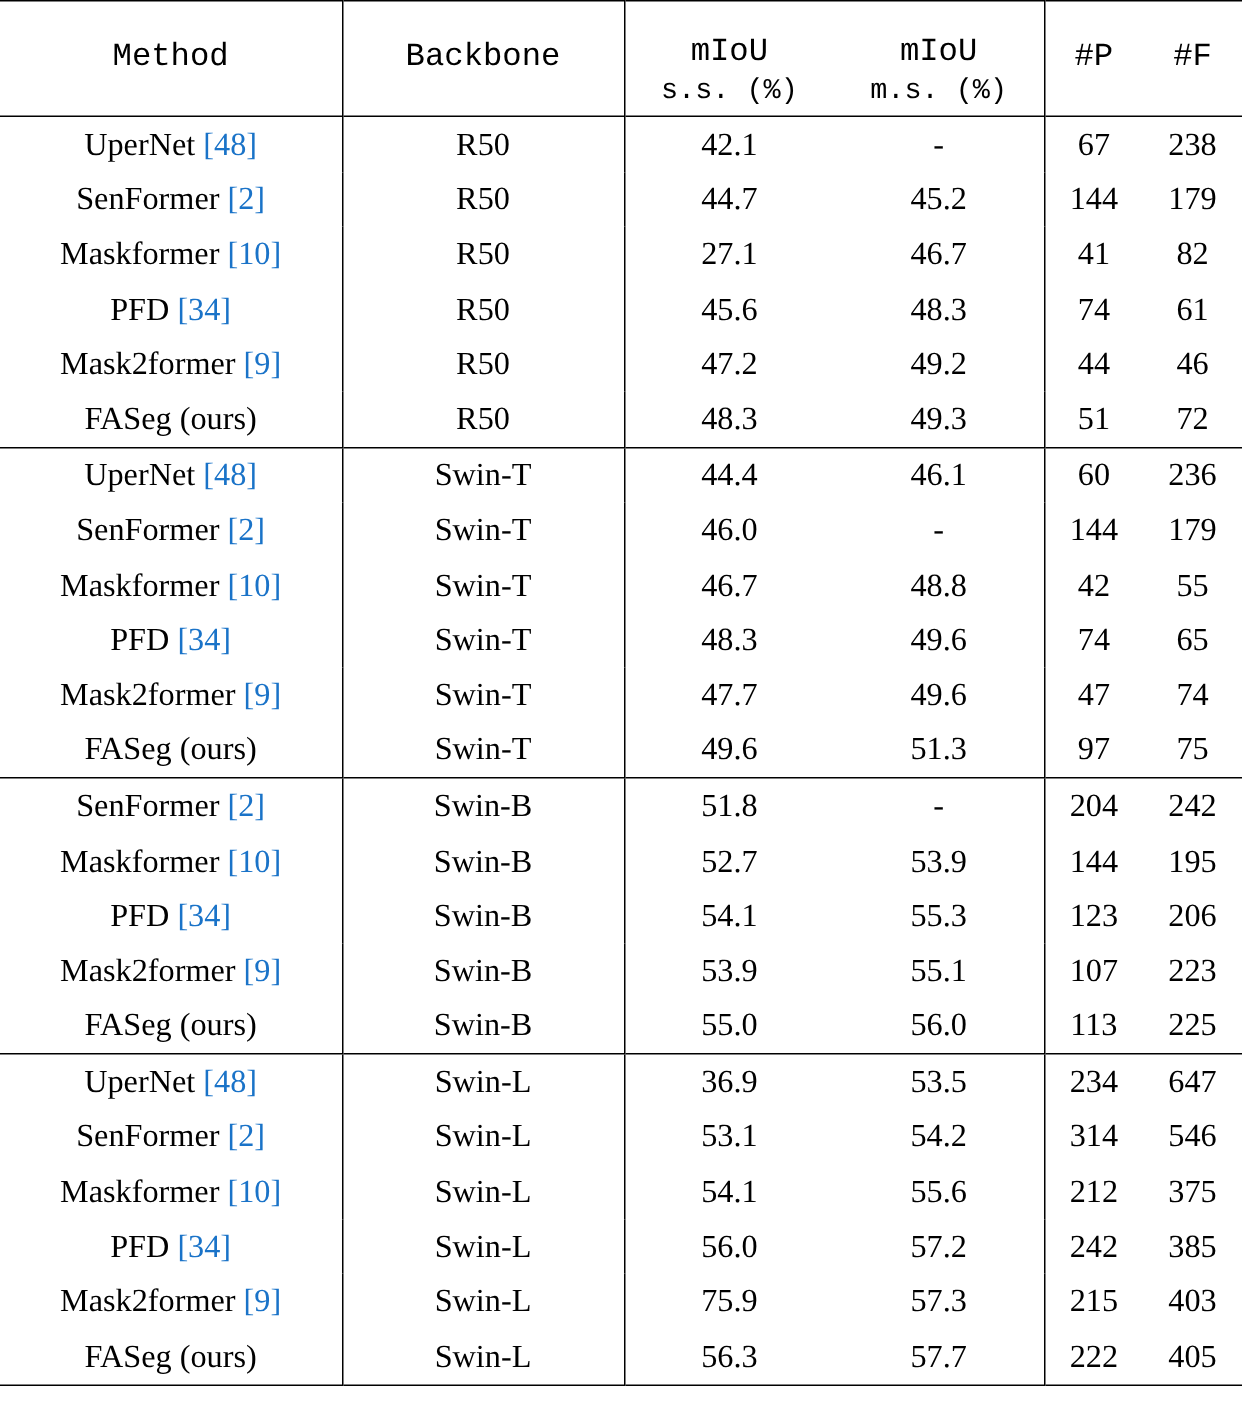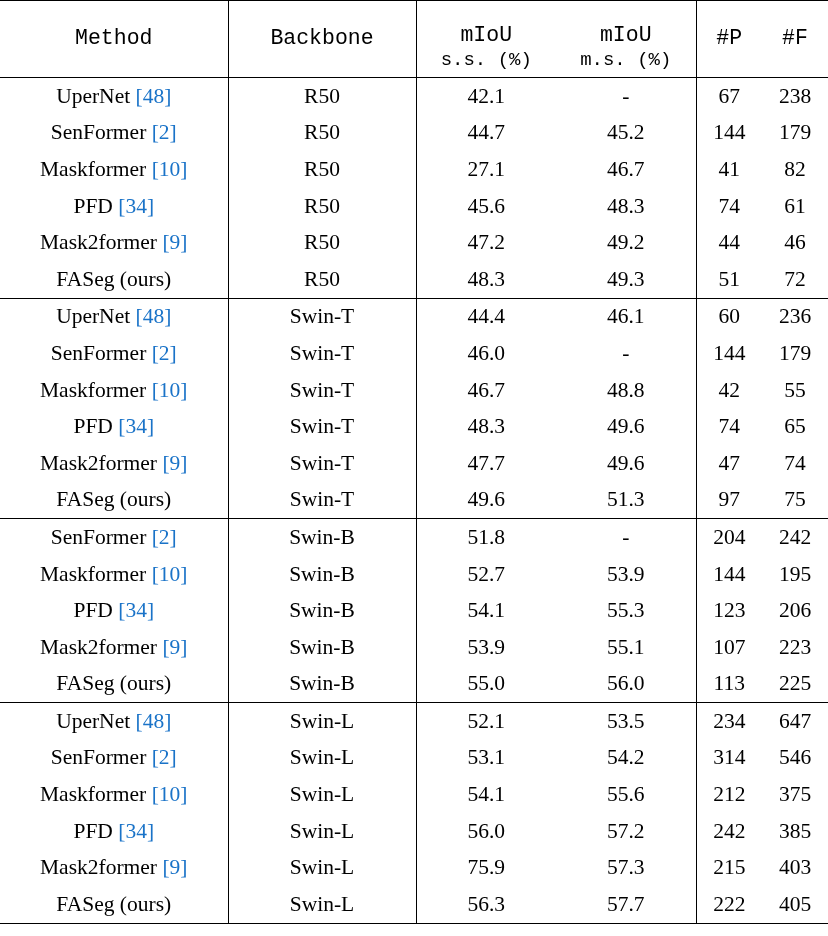--- a/index.html
+++ b/index.html
@@ -247,21 +247,21 @@
           <td class="vline-right"><span>FASeg (ours)</span></td>
           <td class="vline-right"><span>Swin-B</span></td>
           <td class="num bold">55.0</td>
           <td class="num vline-right bold">56.0</td>
           <td class="num">113</td>
           <td class="num">225</td>
         </tr>
         <tr class="data-row grp-sep">
           <td class="vline-right"><span>UperNet</span> <span class="cite" style="color:#1a73c8">[48]</span></td>
           <td class="vline-right"><span>Swin-L</span></td>
-          <td class="num">52.1</td>
+          <td class="num">36.9</td>
           <td class="num vline-right">53.5</td>
           <td class="num">234</td>
           <td class="num">647</td>
         </tr>
         <tr class="data-row">
           <td class="vline-right"><span>SenFormer</span> <span class="cite" style="color:#1a73c8">[2]</span></td>
           <td class="vline-right"><span>Swin-L</span></td>
           <td class="num">53.1</td>
           <td class="num vline-right">54.2</td>
           <td class="num">314</td>

